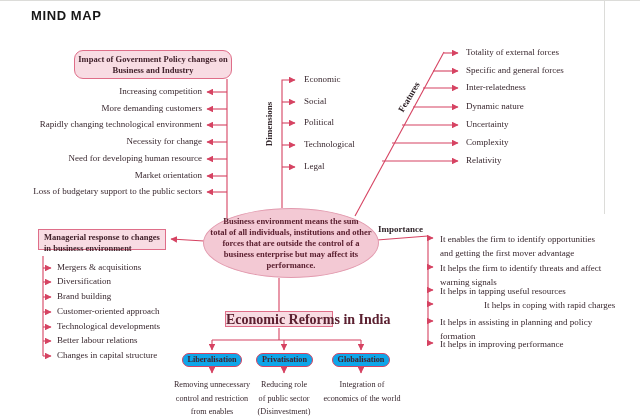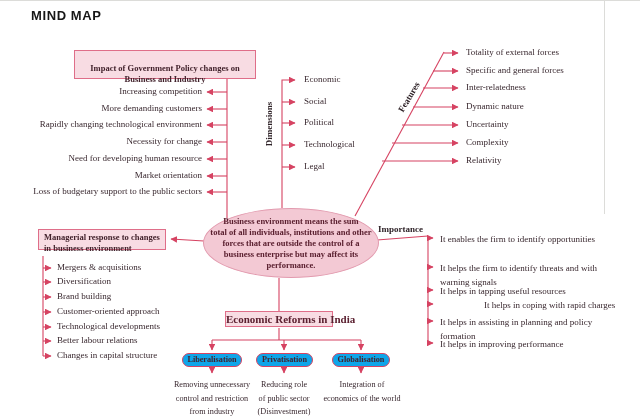--- a/index.html
+++ b/index.html
@@ -21,21 +21,21 @@
   .ellipse{position:absolute;left:203px;top:208px;width:176px;height:70px;border-radius:50%;
         background:#f3c9d4;border:1px solid #e29aae;display:flex;align-items:center;
         justify-content:center;box-sizing:border-box;}
   .ellipse-text{font-size:8.5px;font-weight:bold;line-height:11px;color:#5b2030;text-align:center;}
   .ellipse-text span{display:block;}
   .rot-label{position:absolute;font-weight:bold;font-size:9px;color:#2f2328;white-space:nowrap;}
   .imp{position:absolute;left:440px;width:200px;font-size:9px;line-height:14px;color:#39282f;}
   .imp span{display:block;}
   .bold-label{position:absolute;font-weight:bold;font-size:9px;color:#2f2328;white-space:nowrap;}
   .scan-line{position:absolute;background:#dcdcd9;}
-  .reforms-box{color:#5b2030;font-size:11px;line-height:13px;white-space:nowrap;}
+  .reforms-box{color:#5b2030;font-size:14px;line-height:13px;white-space:nowrap;}
 </style>
 </head>
 <body>
 
 <div class="canvas">
 
   <div class="scan-line" style="left:0;top:0;width:640px;height:1px;"></div>
   <div class="scan-line" style="left:604px;top:0;width:1px;height:214px;"></div>
 
   <div class="page-title">MIND MAP</div>
@@ -100,21 +100,21 @@
       <path d="M212,340 L361,340"></path>
       <path d="M212,340 L212,350" marker-end="url(#ar)"></path>
       <path d="M284,340 L284,350" marker-end="url(#ar)"></path>
       <path d="M361,340 L361,350" marker-end="url(#ar)"></path>
       <path d="M212,367 L212,373" marker-end="url(#ar)"></path>
       <path d="M284,367 L284,373" marker-end="url(#ar)"></path>
       <path d="M361,367 L361,373" marker-end="url(#ar)"></path>
     </g>
   </svg>
 
-  <div class="box center-txt" style="left:74px;top:50px;width:182px;height:29px;padding-top:12px;">
+  <div class="box center-txt" style="left:74px;top:50px;width:158px;height:29px;padding-top:3px;border-radius:9px;">
     <span style="display:block;">Impact of Government Policy changes on</span>
     <span style="display:block;">Business and Industry</span>
   </div>
   <div class="t rt" style="right:438px;top:86px;">Increasing competition</div>
   <div class="t rt" style="right:438px;top:103px;">More demanding customers</div>
   <div class="t rt" style="right:438px;top:119px;">Rapidly changing technological environment</div>
   <div class="t rt" style="right:438px;top:136px;font-family:Liberation Serif, serif;">Necessity for change</div>
   <div class="t rt" style="right:438px;top:153px;">Need for developing human resource</div>
   <div class="t rt" style="right:438px;top:170px;">Market orientation</div>
   <div class="t rt" style="right:438px;top:186px;">Loss of budgetary support to the public sectors</div>
@@ -141,23 +141,24 @@
       <span>total of all individuals, institutions and other</span>
       <span>forces that are outside the control of a</span>
       <span>business enterprise but may affect its</span>
       <span>performance.</span>
     </div>
   </div>
 
   <div class="bold-label" style="left:378px;top:224px;">Importance</div>
   <div class="imp" style="top:232px;">
     <span>It enables the firm to identify opportunities</span>
+    <span>and getting the first mover advantage</span>
   </div>
   <div class="imp" style="top:261px;">
-    <span>It helps the firm to identify threats and with</span>
+    <span>It helps the firm to identify threats and affect</span>
     <span>warning signals</span>
   </div>
   <div class="imp" style="top:284px;">
     <span>It helps in tapping useful resources</span>
   </div>
   <div class="imp" style="top:298px;margin-left:44px;">
     <span>It helps in coping  with rapid charges</span>
   </div>
   <div class="imp" style="top:315px;">
     <span>It helps in assisting in planning and policy</span>
@@ -181,21 +182,21 @@
 
   <div class="box center-txt reforms-box" style="left:225px;top:311px;width:108px;height:16px;padding-top:1px;">Economic Reforms in India</div>
 
   <div class="pill" style="left:182px;top:353px;width:60px;height:14px;">Liberalisation</div>
   <div class="pill" style="left:256px;top:353px;width:57px;height:14px;">Privatisation</div>
   <div class="pill" style="left:332px;top:353px;width:58px;height:14px;">Globalisation</div>
 
   <div class="desc" style="left:160px;top:378px;width:104px;">
     <span>Removing unnecessary</span>
     <span>control and restriction</span>
-    <span>from industry</span>
+    <span>from enables</span>
   </div>
   <div class="desc" style="left:242px;top:378px;width:84px;">
     <span>Reducing role</span>
     <span>of public sector</span>
     <span>(Disinvestment)</span>
   </div>
   <div class="desc" style="left:306px;top:378px;width:112px;">
     <span>Integration of</span>
     <span>economics of the world</span>
   </div>

